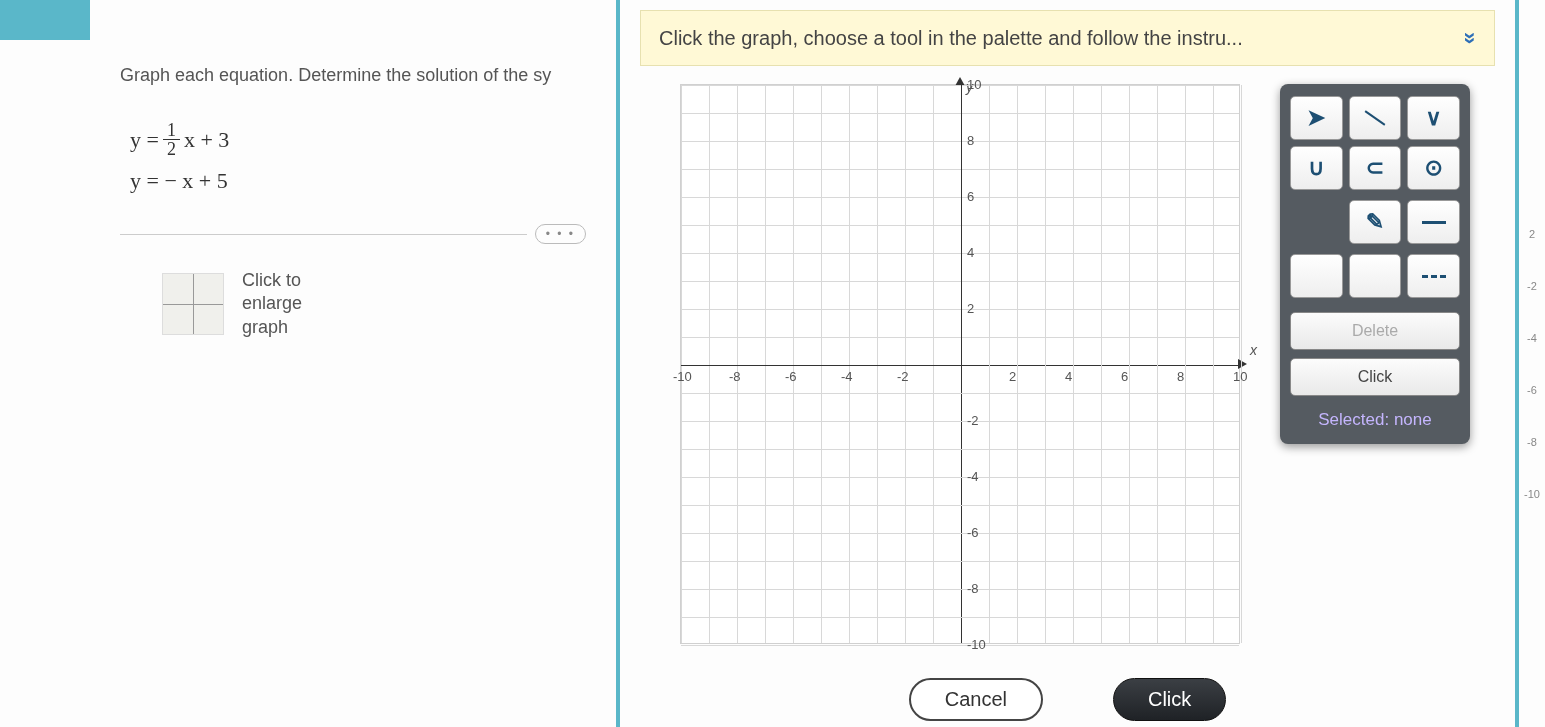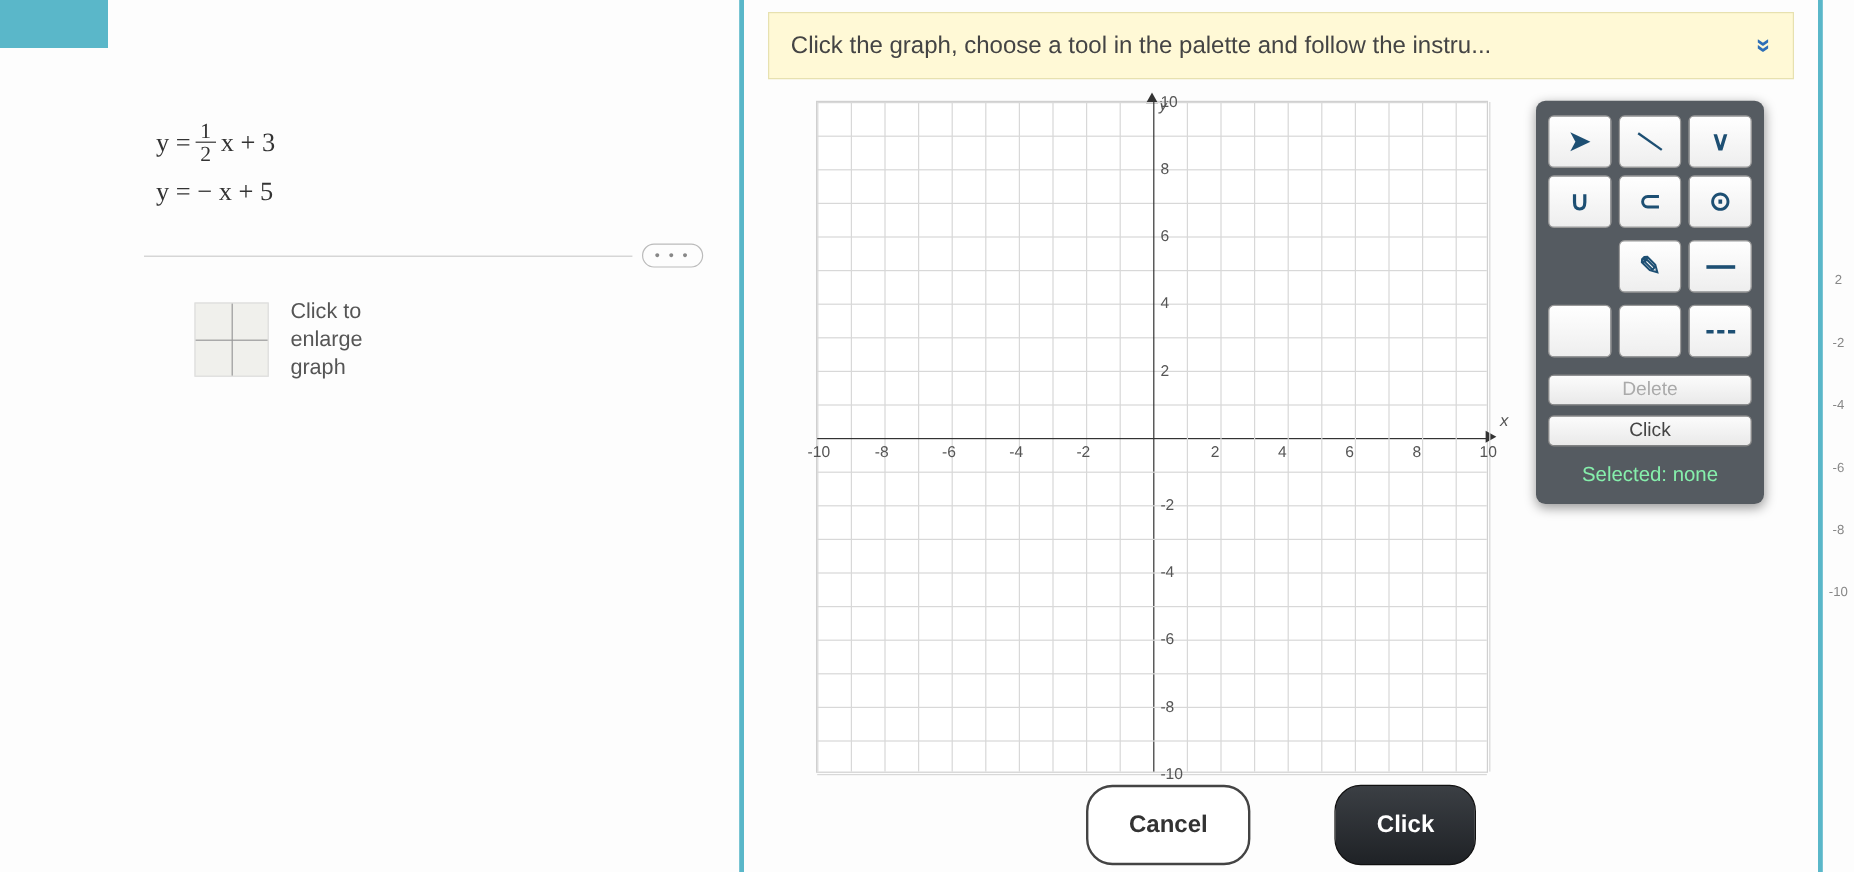--- a/index.html
+++ b/index.html
@@ -183,53 +183,52 @@
     margin-bottom:10px;
   }
   .tool-row2 .spacer { visibility:hidden; }
   .tool-row3 {
     display:grid;
     grid-template-columns: repeat(3, 1fr);
     gap:6px;
     margin-bottom:14px;
   }
   .action-btn {
-    height:26px;
+    height:38px;
     background: linear-gradient(#fcfcfc,#e9e9e9);
     border:1px solid #888;
     border-radius:5px;
     color:#444;
     font-size:16px;
     width:100%;
     margin-bottom:8px;
     cursor:pointer;
   }
   .action-btn.disabled { color:#aaa; cursor:default; }
   .selected-text {
-    text-align:center; font-size:17px; color:#86efac;
+    text-align:center; font-size:17px; color:#c4b5fd;
     margin-top:6px;
   }
   .ico-line { width:24px; height:2px; background:#1d4f73; transform: rotate(35deg); }
   .ico-solid { width:24px; height:3px; background:#1d4f73; }
   .ico-dash { width:24px; height:0; border-top:3px dashed #1d4f73; }
 
   
   .footer {
     position:absolute;
     bottom:6px; left:0; right:0;
     display:flex;
     justify-content:center;
     gap:70px;
   }
   .footer button {
     font-size:20px;
-    padding: 20px 34px;
+    padding: 8px 34px;
     border-radius:22px;
     cursor:pointer;
-    font-weight:bold;
   }
   .btn-cancel {
     background:#fff;
     border:2px solid #444;
     color:#333;
   }
   .btn-save {
     background: linear-gradient(#3b3f44,#1f2226);
     border:1px solid #111;
     color:#fff;
@@ -250,20 +249,21 @@
   }
 </style>
 </head>
 <body>
 
 <div class="app">
 
   <div class="left-panel">
     <div class="top-block"></div>
     <div class="question">
+      <div>Graph each equation. Determine the solution  of the sy</div>
 
       <div class="eqs">
         <div class="eq-row">
           <span>y = </span>
           <span class="frac">
             <span class="num">1</span>
             <span class="den">2</span>
           </span>
           <span>x + 3</span>
         </div>

